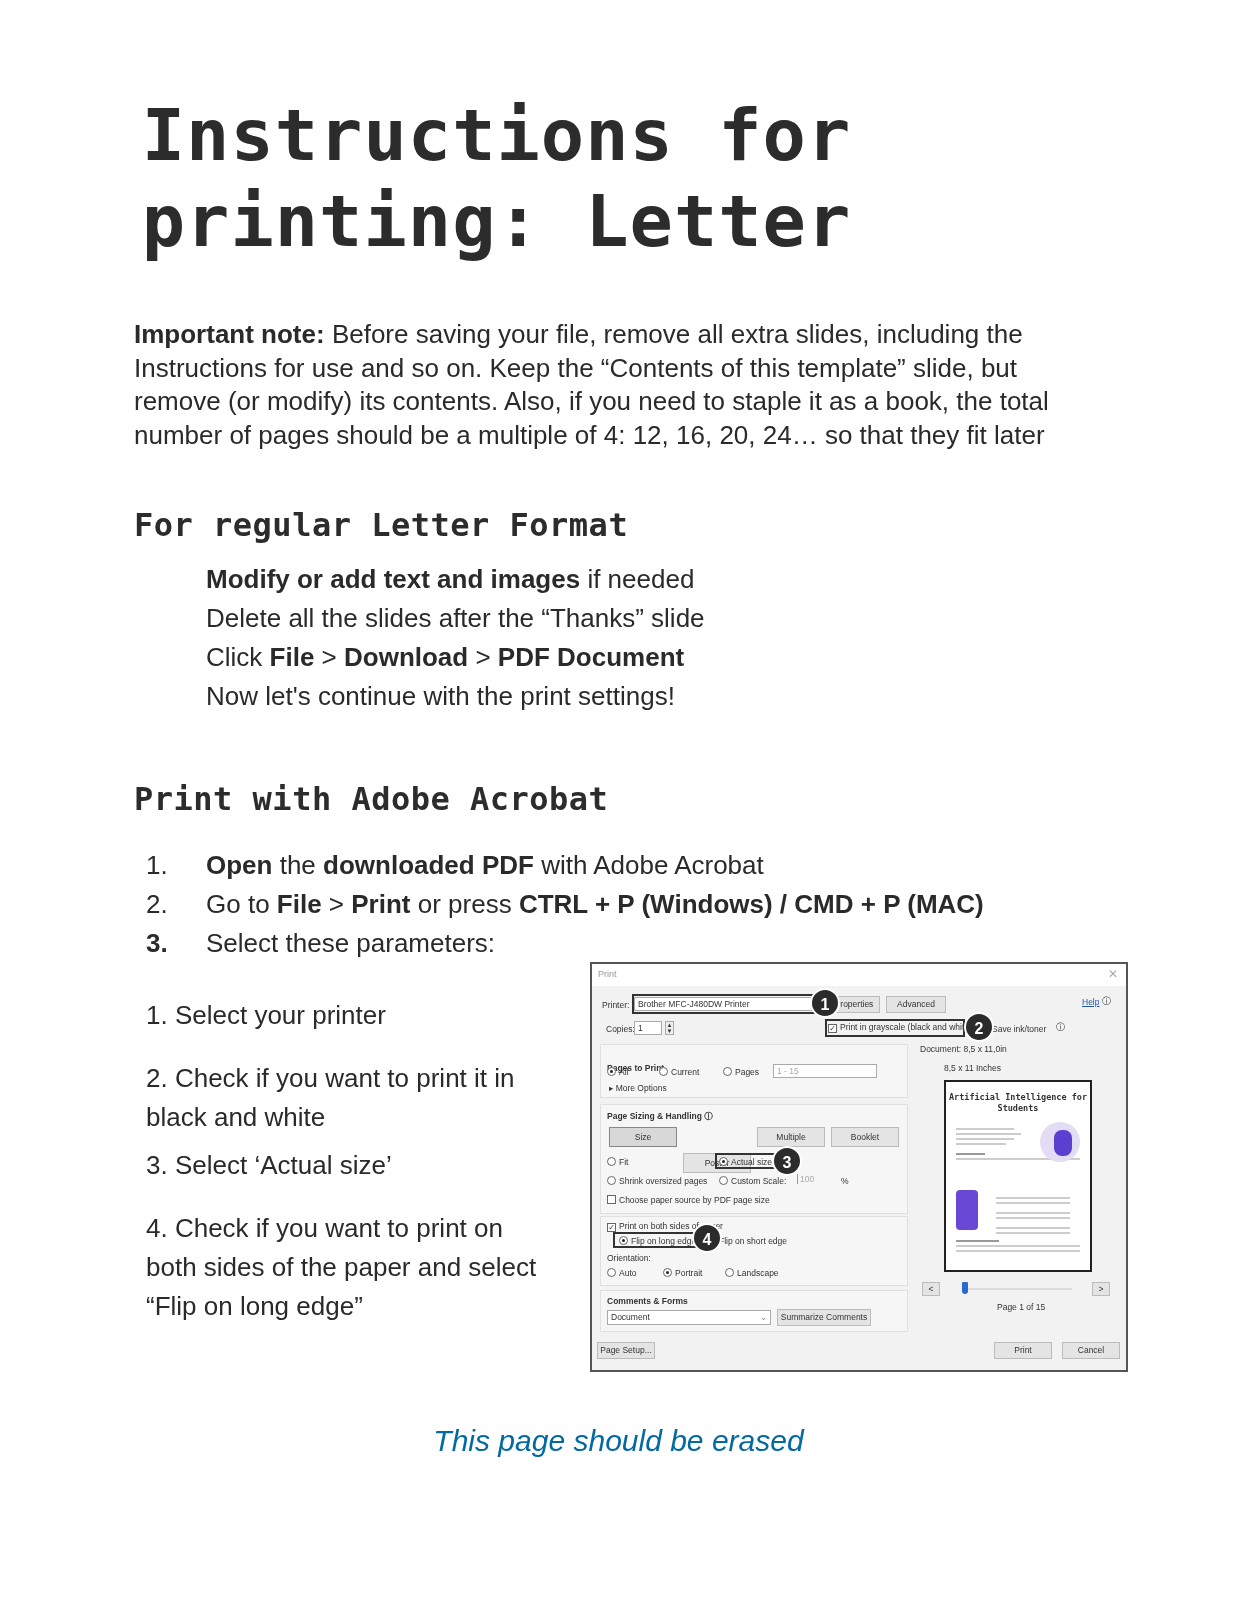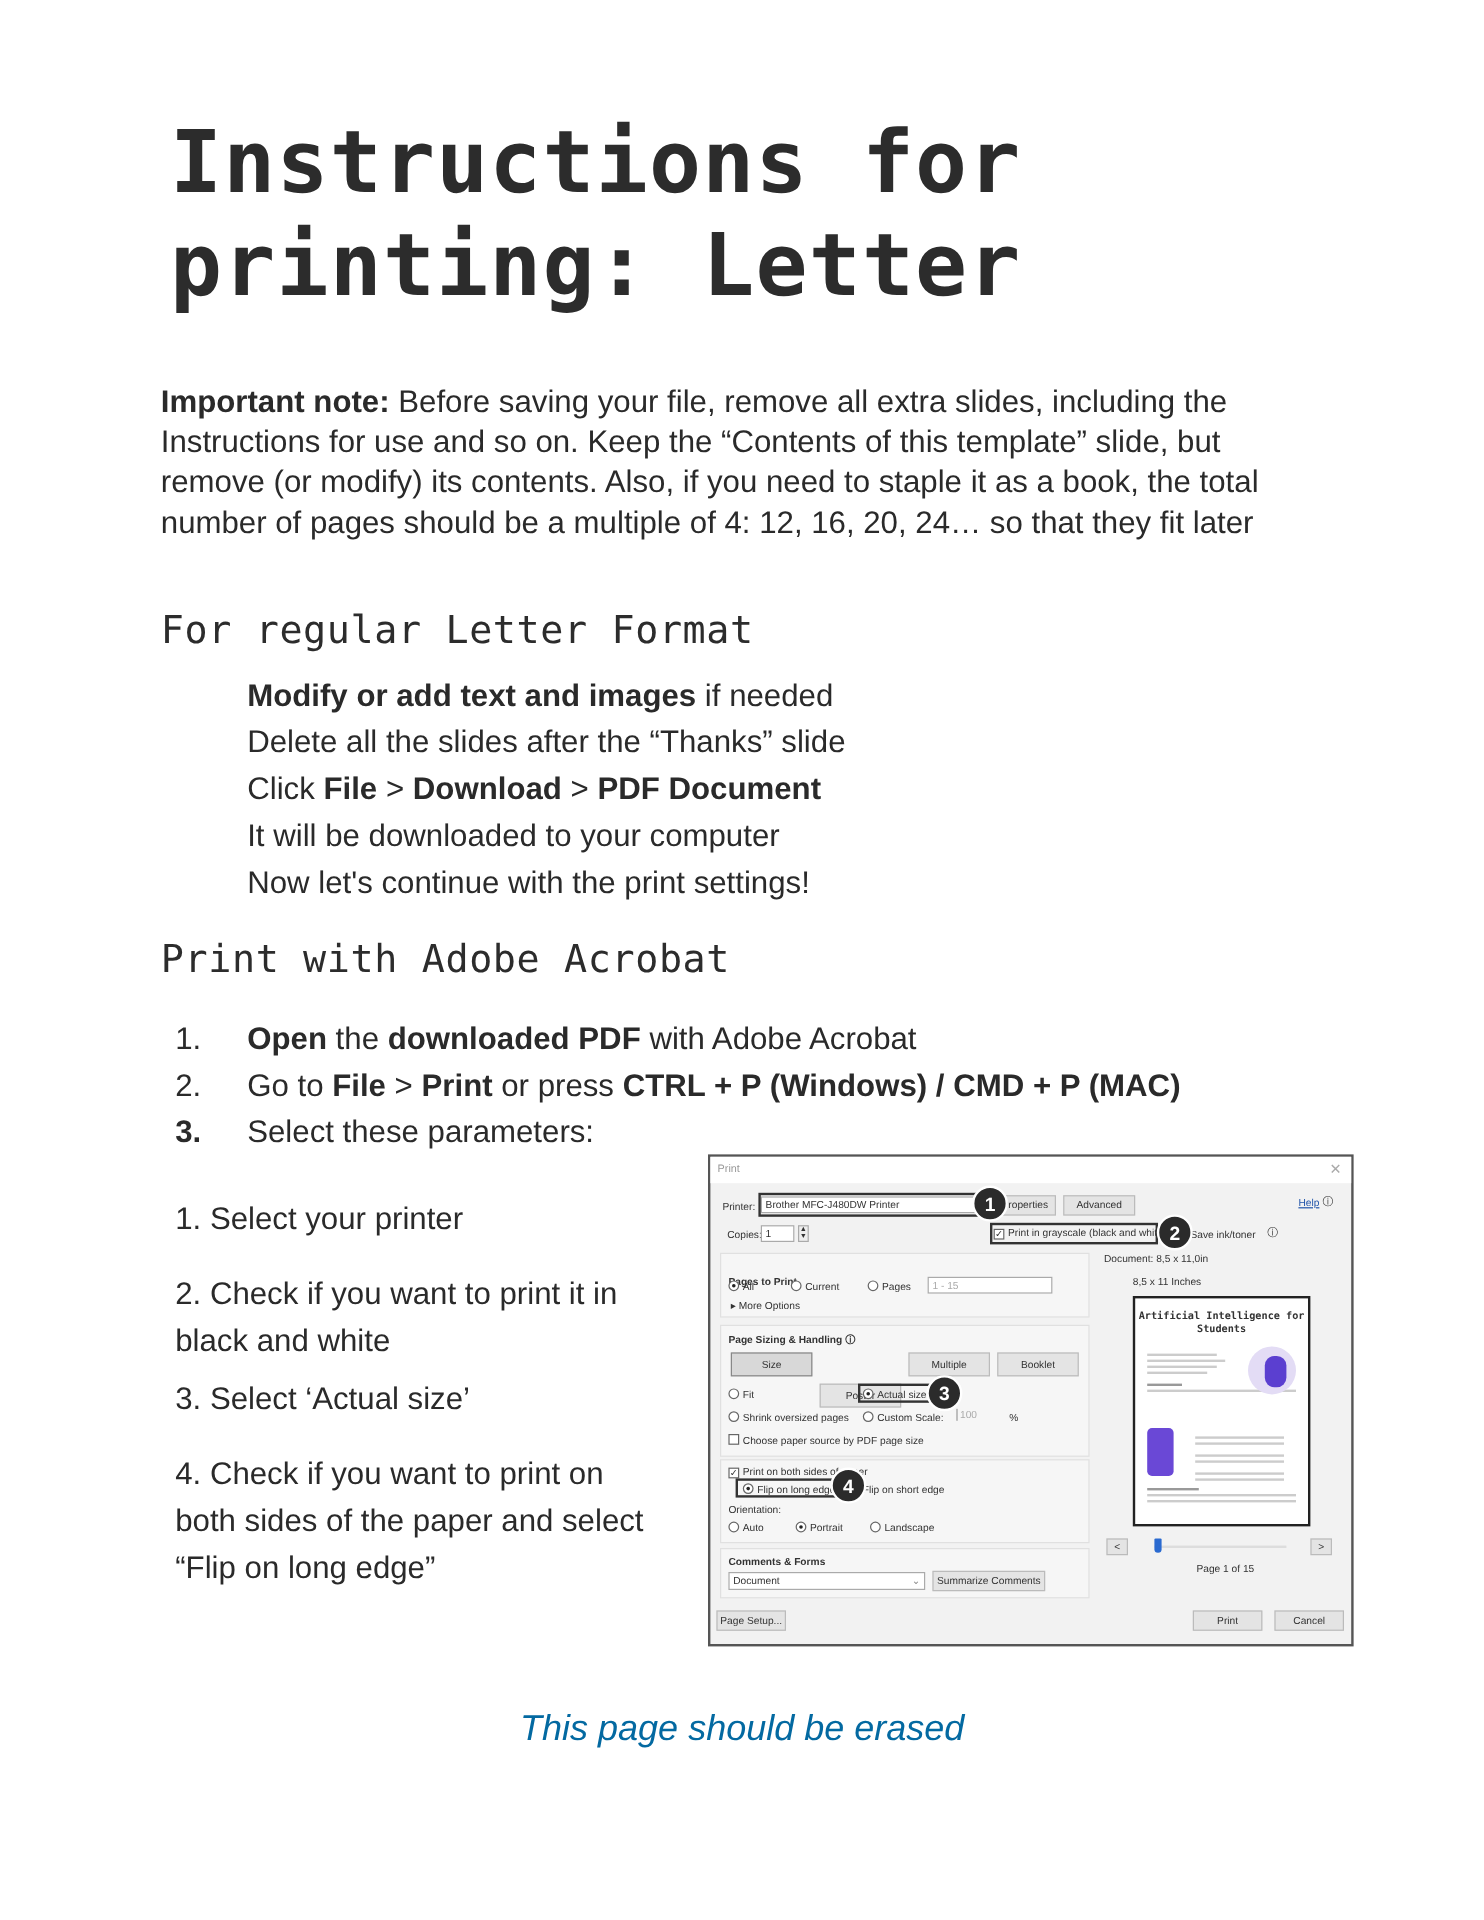--- a/index.html
+++ b/index.html
@@ -11,21 +11,21 @@
     text-align: center; font-family: "DejaVu Sans Mono", monospace; font-weight: bold;
     font-size: 72px; line-height: 86px; letter-spacing: 1px; color: #2c2c2c;
   }
   .note {
     position: absolute; left: 134px; top: 318px; width: 940px;
     font-size: 26px; line-height: 33.5px; color: #2a2a2a;
   }
   .note b { font-weight: bold; }
   .h2 {
     position: absolute; left: 134px;
-    font-family: "DejaVu Sans Mono", monospace; font-weight: normal;
+    font-family: "DejaVu Sans Mono", monospace; font-weight: bold;
     font-size: 32px; color: #2c2c2c; letter-spacing: 0.5px;
   }
   .steps { position: absolute; left: 206px; top: 560px; font-size: 26px; line-height: 39px; }
   .steps div { white-space: nowrap; }
   .olist { position: absolute; left: 146px; top: 846px; font-size: 26px; line-height: 39px; }
   .olist .row { display: flex; white-space: nowrap; }
   .olist .num { width: 60px; }
   .olist .num.bold { font-weight: bold; }
   .params { position: absolute; left: 146px; font-size: 26px; line-height: 39px; width: 400px; }
 
@@ -70,21 +70,20 @@
 <div class="note">
   <b>Important note:</b><span> Before saving your file, remove all extra slides, including the Instructions for use and so on. Keep the “Contents of this template” slide, but remove (or modify) its contents. Also, if you need to staple it as a book, the total number of pages should be a multiple of 4: 12, 16, 20, 24… so that they fit later</span>
 </div>
 
 <div class="h2" style="top:506px;">For regular Letter Format</div>
 
 <div class="steps">
   <div><b>Modify or add text and images</b><span> if needed</span></div>
   <div><span>Delete all the slides after the “Thanks” slide</span></div>
   <div><span>Click </span><b>File</b><span> &gt; </span><b>Download</b><span> &gt; </span><b>PDF Document</b></div>
-  <div><span>It will be downloaded to your computer</span></div>
   <div><span>Now let's continue with the print settings!</span></div>
 </div>
 
 <div class="h2" style="top:780px;">Print with Adobe Acrobat</div>
 
 <div class="olist">
   <div class="row">
       <span class="num">1.</span>
       <span><b>Open</b><span> the </span><b>downloaded PDF</b><span> with Adobe Acrobat</span></span>
     </div>

